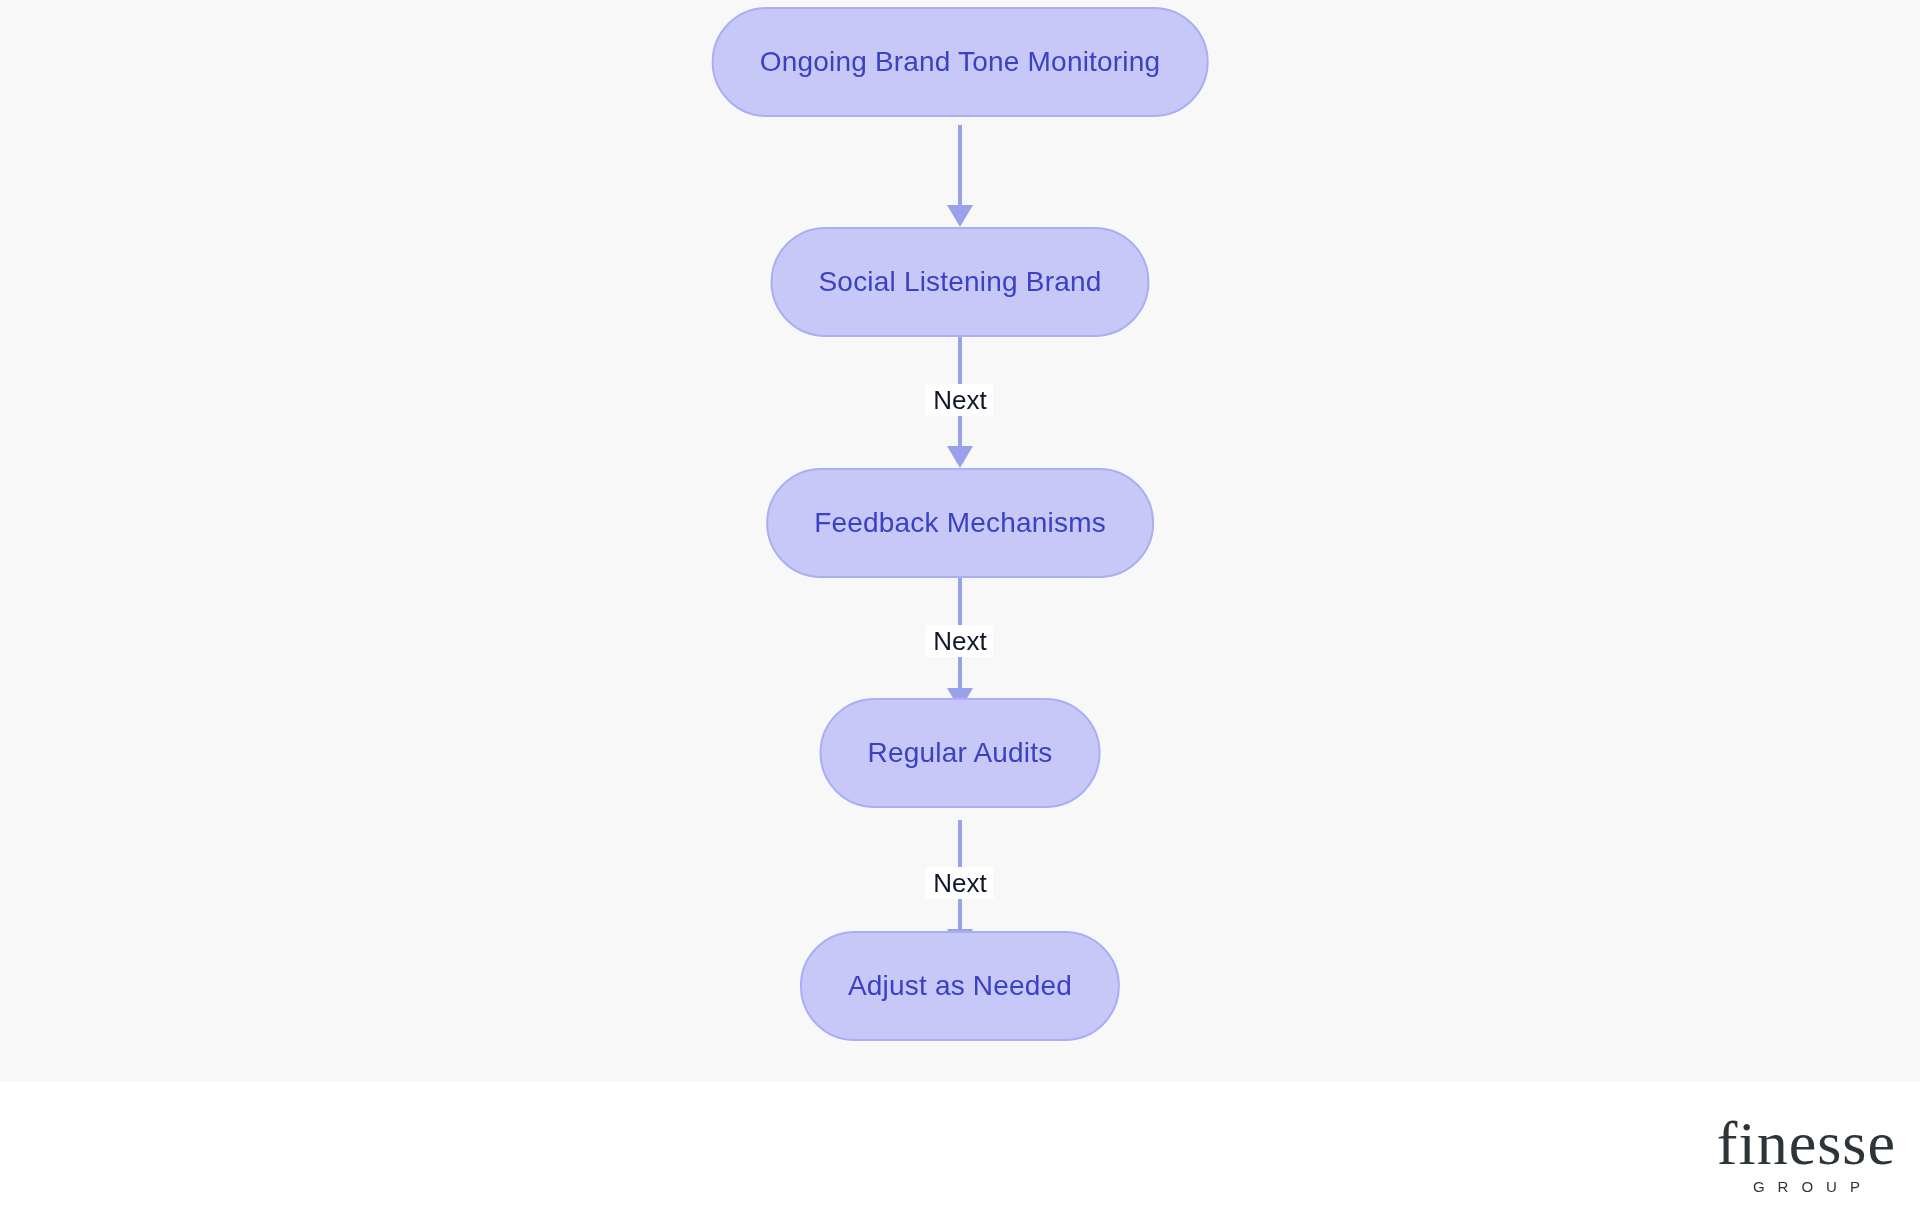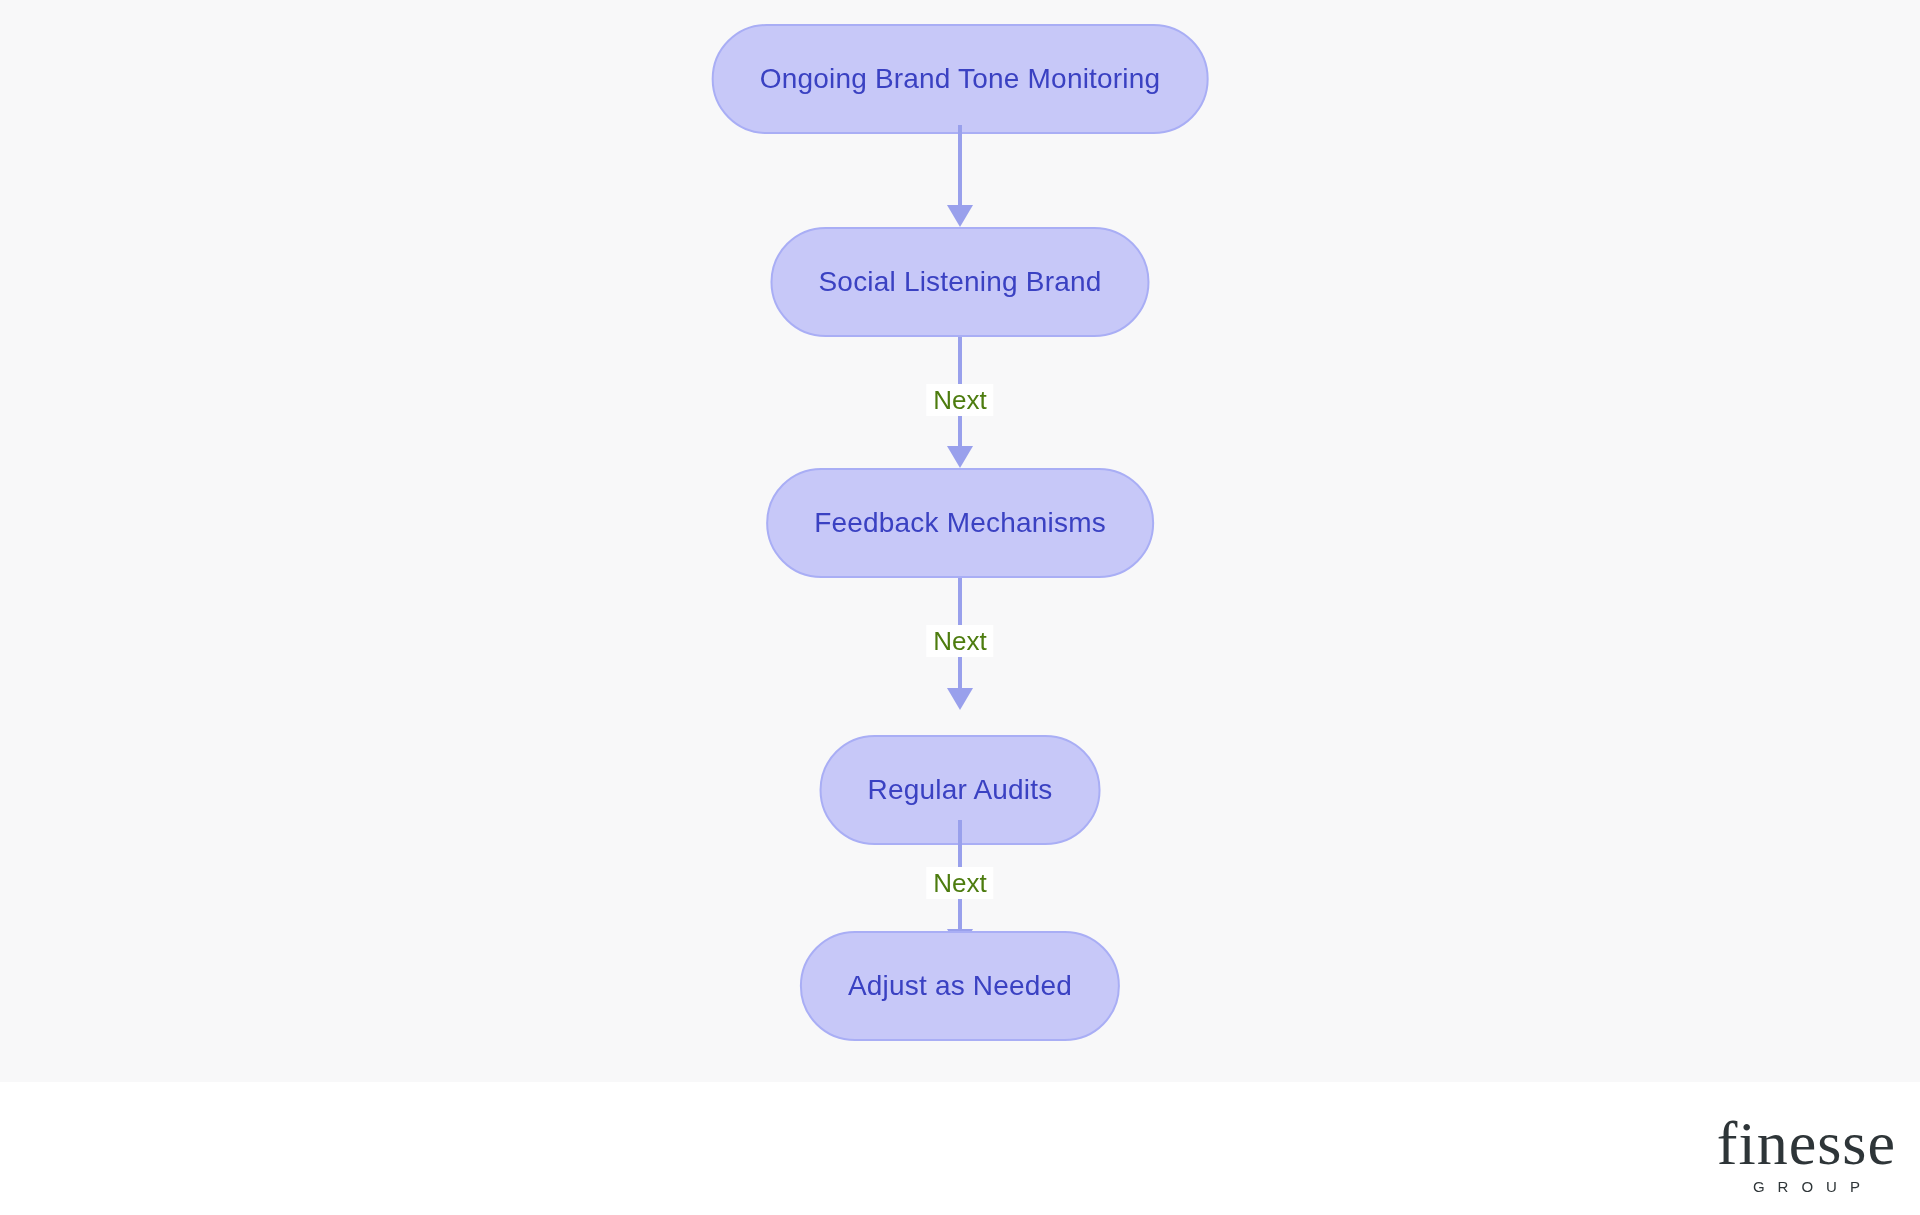--- a/index.html
+++ b/index.html
@@ -38,24 +38,24 @@
     justify-content: center;
     background: #c7c8f8;
     border: 2px solid #a9aef5;
     border-radius: 55px;
     color: #3a41c2;
     font-size: 28px;
     font-weight: 500;
     white-space: nowrap;
     letter-spacing: 0.2px;
   }
-  .node-1 { top: 24px;  min-width: 475px; }
+  .node-1 { top: 7px;  min-width: 475px; }
   .node-2 { top: 227px; min-width: 349px; }
   .node-3 { top: 468px; min-width: 367px; }
-  .node-4 { top: 735px; min-width: 266px; }
+  .node-4 { top: 698px; min-width: 266px; }
   .node-5 { top: 931px; min-width: 302px; }
 
   
   .flow-edge {
     position: absolute;
     left: 50%;
     transform: translateX(-50%);
     width: 26px;
   }
   .edge-1 { top: 125px; height: 102px; }
@@ -82,21 +82,21 @@
     border-left: 13px solid transparent;
     border-right: 13px solid transparent;
     border-top: 22px solid #99a0ec;
   }
   .edge-label {
     position: absolute;
     left: 50%;
     top: 48%;
     transform: translate(-50%, -50%);
     background: #ffffff;
-    color: #4d7c0f;
+    color: #0f172a;
     font-size: 26px;
     font-weight: 500;
     line-height: 1;
     padding: 3px 7px;
     white-space: nowrap;
   }
   .edge-label:empty { display: none; }
 
   
   .logo {

